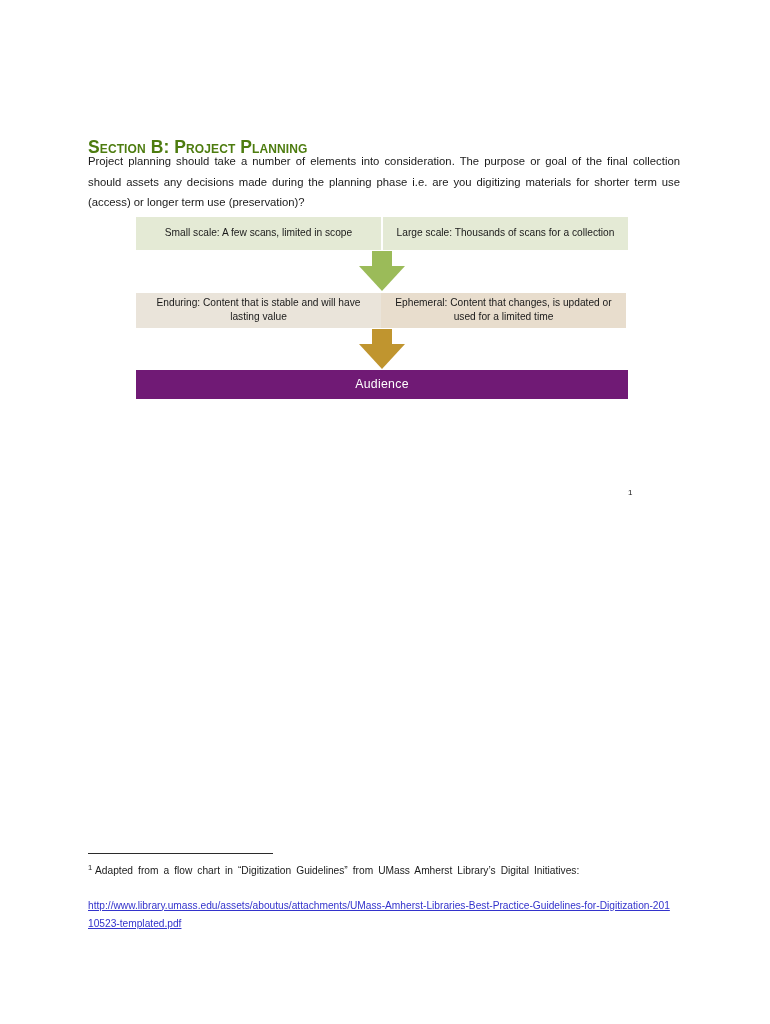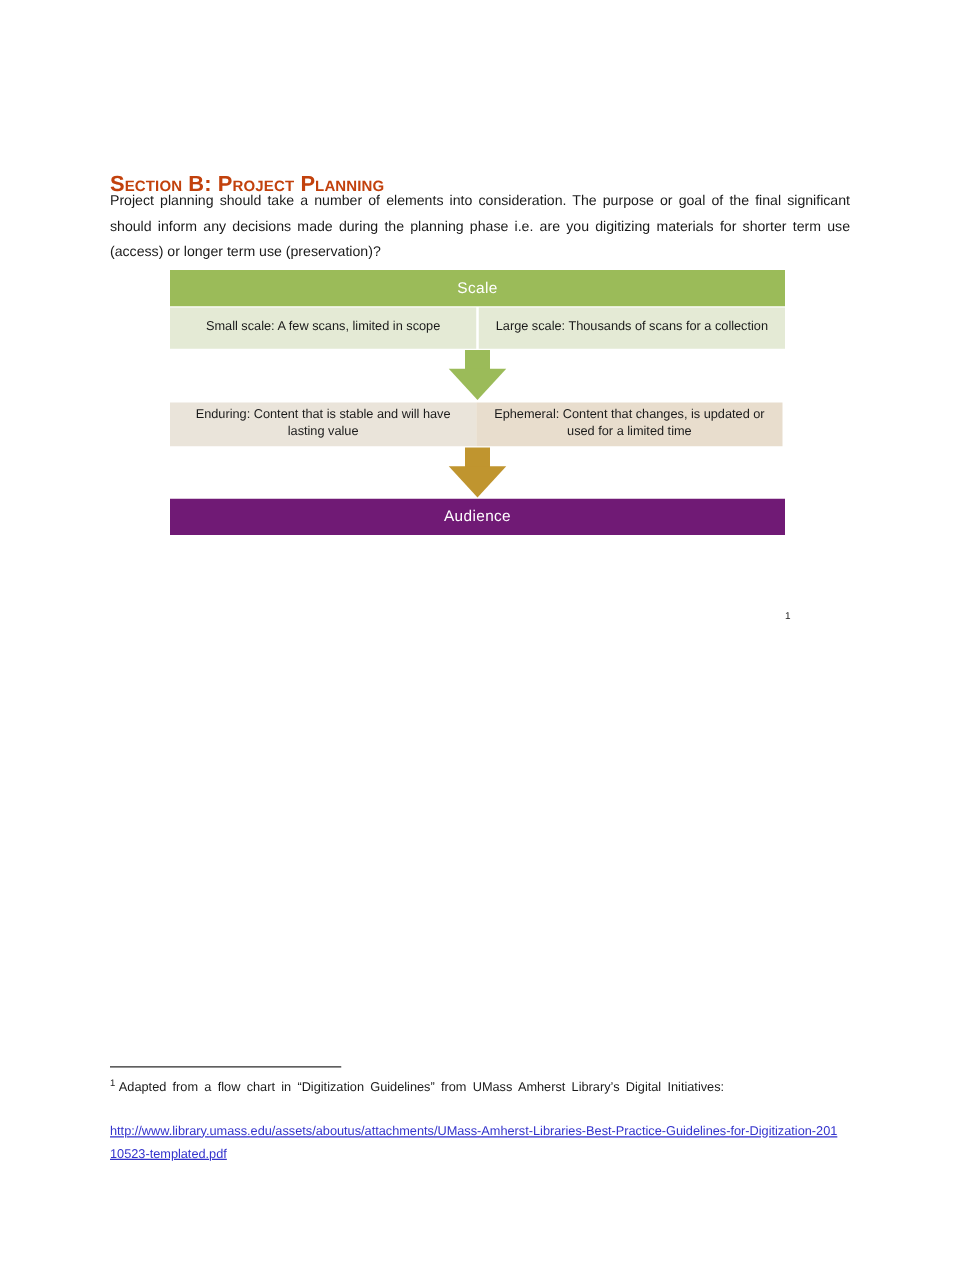--- a/index.html
+++ b/index.html
@@ -27,21 +27,21 @@
 
   
   .section-heading {
     position: absolute;
     left: 88px;
     top: 113px;
     width: 600px;
     font-size: 17.5px;
     font-variant: small-caps;
     letter-spacing: 0.1px;
-    color: #c2410c;
+    color: #4d7c0f;
     white-space: nowrap;
     margin-top: 24px;
   }
 
   
   .intro {
     position: absolute;
     left: 88px;
     top: 140px;
     width: 592px;
@@ -193,26 +193,25 @@
     margin-top: 16px;
   }
 </style>
 </head>
 <body>
 
 <div class="page">
 
   <h1 class="section-heading">Section B: Project Planning</h1>
 
-  <p class="intro">Project planning should take a number of elements into consideration.  The purpose or goal of the final significant should inform any decisions made during the planning phase i.e. are you digitizing materials for shorter term use (access) or longer term use (preservation)?</p>
+  <p class="intro">Project planning should take a number of elements into consideration.  The purpose or goal of the final collection should assets any decisions made during the planning phase i.e. are you digitizing materials for shorter term use (access) or longer term use (preservation)?</p>
 
   <div class="chart">
 
     <div class="tier tier-scale">
-      <div class="tier-header">Scale</div>
       <div class="tier-cells">
         <div class="tier-cell left">Small scale: A few scans, limited in scope</div>
         <div class="tier-cell right">Large scale: Thousands of scans for a collection</div>
       </div>
     </div>
 
     <div class="arrow-wrap">
       <div class="arrow arrow-green">
         <div class="stem"></div>
         <div class="head"></div>

